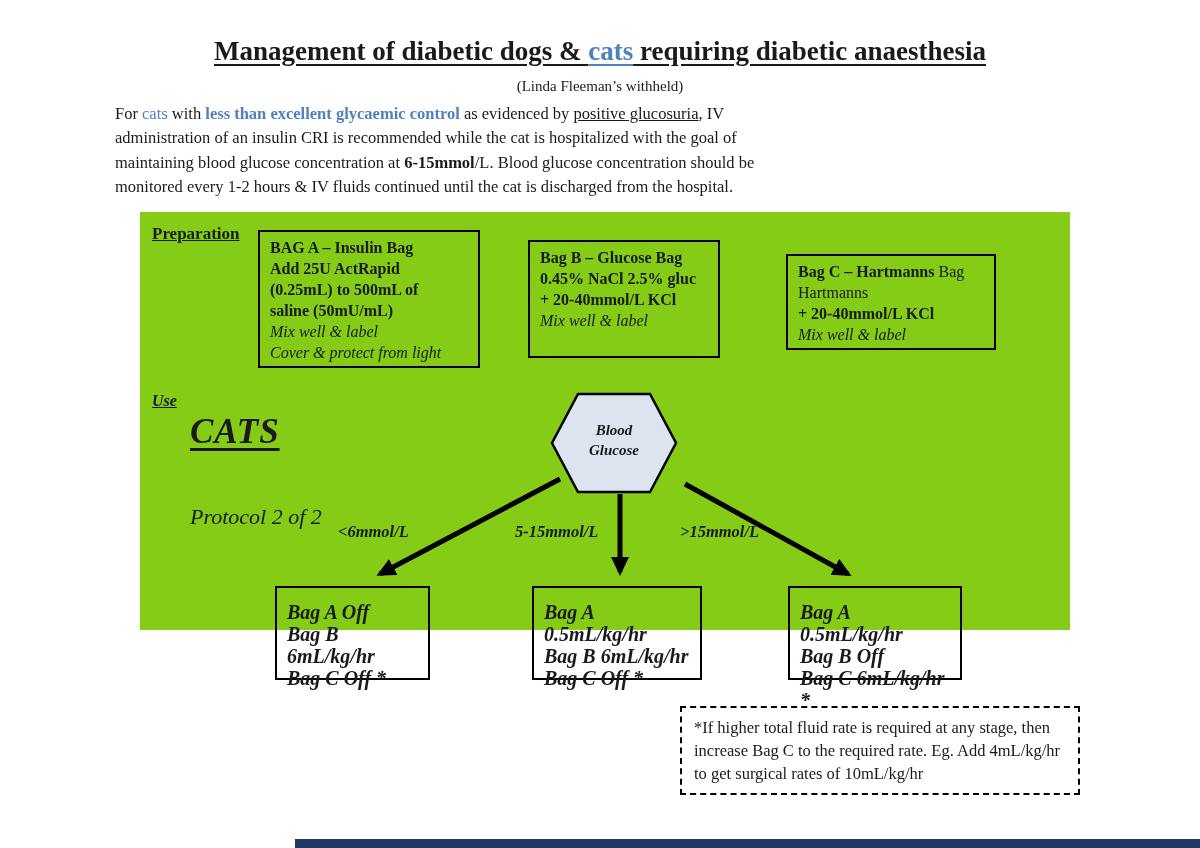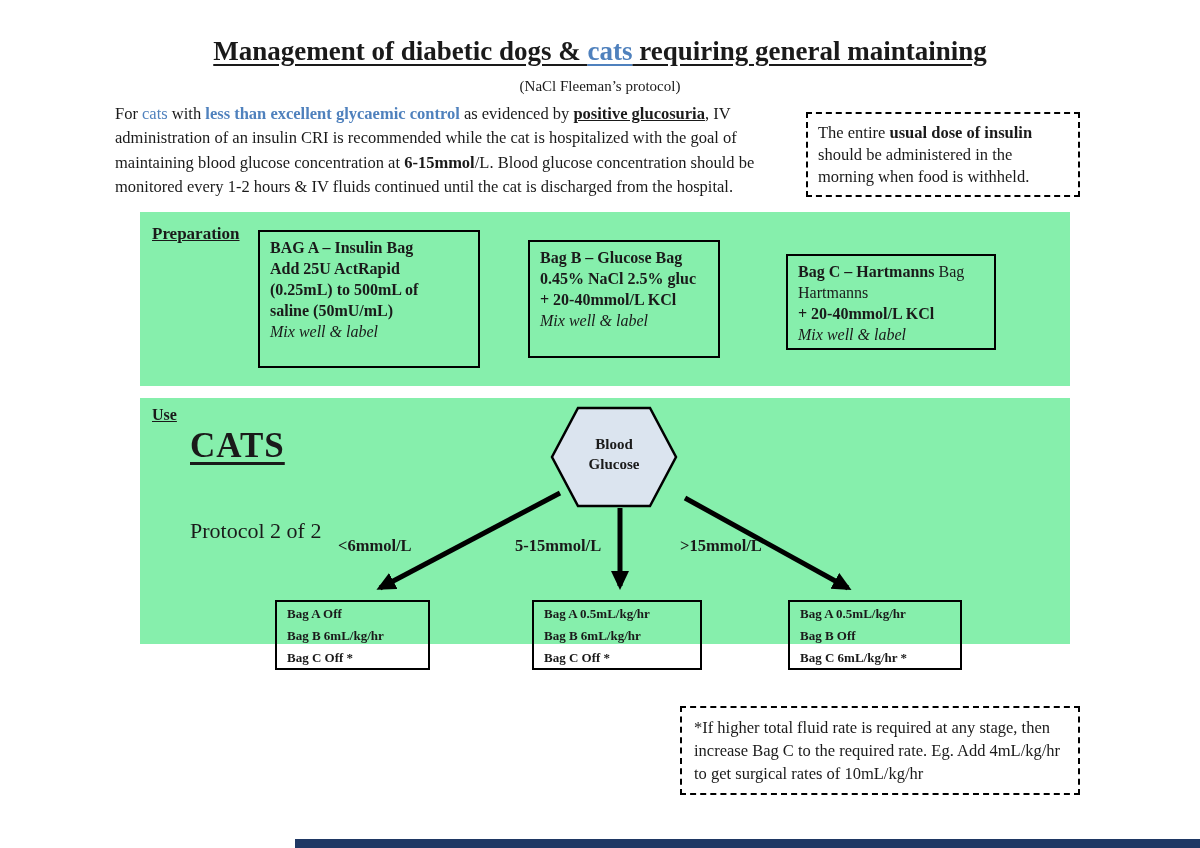--- a/index.html
+++ b/index.html
@@ -6,67 +6,65 @@
   .page{position:relative;width:1200px;height:848px;background:#ffffff;overflow:hidden;
         font-family:"Liberation Serif", serif;color:#1a1a1a;}
   .abs{position:absolute;}
   .title{top:36px;left:0;width:1200px;text-align:center;font-size:27px;font-weight:bold;}
   .title .u{text-decoration:underline;text-underline-offset:4px;}
   .title .hl{color:#4f81bd;}
   .subtitle{top:78px;left:0;width:1200px;text-align:center;font-size:15px;}
   .intro{top:102px;left:115px;width:672px;font-size:16.5px;line-height:1.47;}
   .blue{color:#4f81bd;}
   .bold{font-weight:bold;}
-  .bu{font-weight:bold;text-decoration:underline;}
+  .bu{font-weight:normal;text-decoration:underline;}
   .dashed{border:2px dashed #000;background:#fff;}
   .note-insulin{top:112px;left:806px;width:250px;padding:8px 10px;font-size:16.5px;line-height:1.32;}
-  .panel{left:140px;width:930px;background:#86efac;}
+  .panel{left:140px;width:930px;background:#84cc16;}
   .prep{top:212px;height:174px;}
-  .usep{top:398px;height:246px;}
+  .usep{top:384px;height:246px;font-style:italic;}
   .sec-head{font-weight:bold;text-decoration:underline;font-size:17px;}
   .bagbox{border:2px solid #000;padding:5px 10px;font-size:16px;line-height:21px;}
   .bagbox .it{font-style:italic;font-weight:normal;}
   .cats{font-size:35px;font-weight:bold;text-decoration:underline;text-underline-offset:5px;letter-spacing:1px;}
   .protocol{font-size:22px;margin-top:44px;}
   .hexlabel{font-size:15px;font-weight:bold;text-align:center;line-height:1.35;}
   .branch-label{font-size:16.5px;font-weight:bold;}
-  .resbox{border:2px solid #000;padding:1px 10px;font-size:13px;font-weight:bold;line-height:22px;}
+  .resbox{border:2px solid #000;padding:13px 10px;font-size:20px;font-weight:bold;line-height:22px;}
   .use-note{top:-2px;left:682px;width:232px;padding:8px 10px;font-size:15.5px;line-height:1.33;
             border:2px dashed #000;background:transparent;position:absolute;}
   .foot{padding:8px 12px;font-size:16.5px;line-height:1.4;}
   .bottom-bar{left:295px;top:839px;width:905px;height:9px;background:#1f3864;}
   svg{display:block;}
 </style>
 </head>
 <body>
 
 <div class="page">
 
   <div class="abs title">
-    <span class="u">Management of diabetic dogs &amp; </span><span class="u hl">cats</span><span class="u"> requiring general maintaining</span>
+    <span class="u">Management of diabetic dogs &amp; </span><span class="u hl">cats</span><span class="u"> requiring diabetic anaesthesia</span>
   </div>
-  <div class="abs subtitle">(NaCl Fleeman’s protocol)</div>
+  <div class="abs subtitle">(Linda Fleeman’s withheld)</div>
 
   <div class="abs intro">
     <span>For </span><span class="blue">cats</span><span> with </span><span class="blue bold">less than excellent glycaemic control</span><span> as evidenced by </span><span class="bu">positive glucosuria</span><span>, IV administration of an insulin CRI is recommended while the cat is hospitalized with the goal of maintaining blood glucose concentration at </span><span class="bold">6-15mmol</span><span>/L. Blood glucose concentration should be monitored every 1-2 hours &amp; IV fluids continued until the cat is discharged from the hospital.</span>
   </div>
 
-  <div class="abs dashed note-insulin">
-    <span>The entire </span><span class="bold">usual dose of insulin</span><span> should be administered in the morning when food is withheld.</span>
-  </div>
 
   <div class="abs panel prep">
     <div class="abs sec-head" style="left:12px;top:12px;">Preparation</div>
 
     <div class="abs bagbox" style="left:118px;top:18px;width:198px;height:124px;">
       <div class="bold">BAG A – Insulin Bag</div>
       <div class="bold">Add 25U ActRapid</div>
       <div class="bold">(0.25mL) to 500mL of</div>
       <div class="bold">saline (50mU/mL)</div>
       <div class="it">Mix well &amp; label</div>
+      <div class="it">Cover &amp; protect from light</div>
     </div>
 
     <div class="abs bagbox" style="left:388px;top:28px;width:168px;height:104px;">
       <div class="bold">Bag B – Glucose Bag</div>
       <div class="bold">0.45% NaCl 2.5% gluc</div>
       <div class="bold">+ 20-40mmol/L KCl</div>
       <div class="it">Mix well &amp; label</div>
     </div>
 
     <div class="abs bagbox" style="left:646px;top:42px;width:186px;height:82px;">

